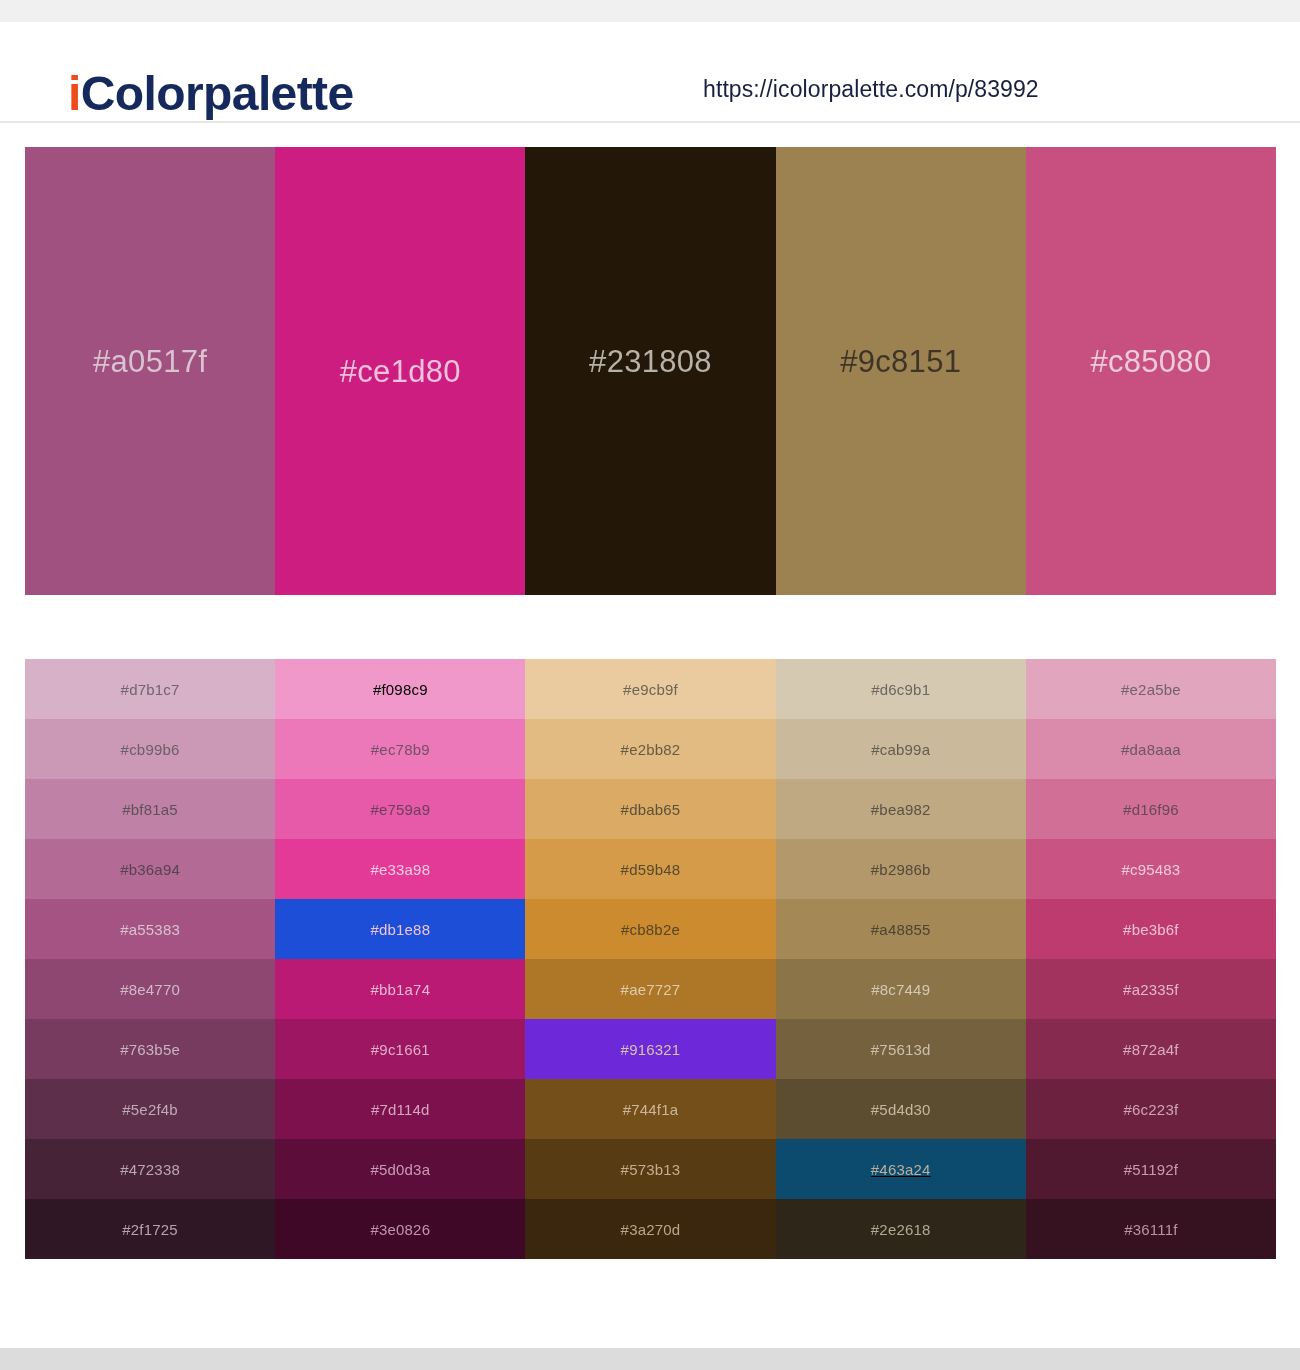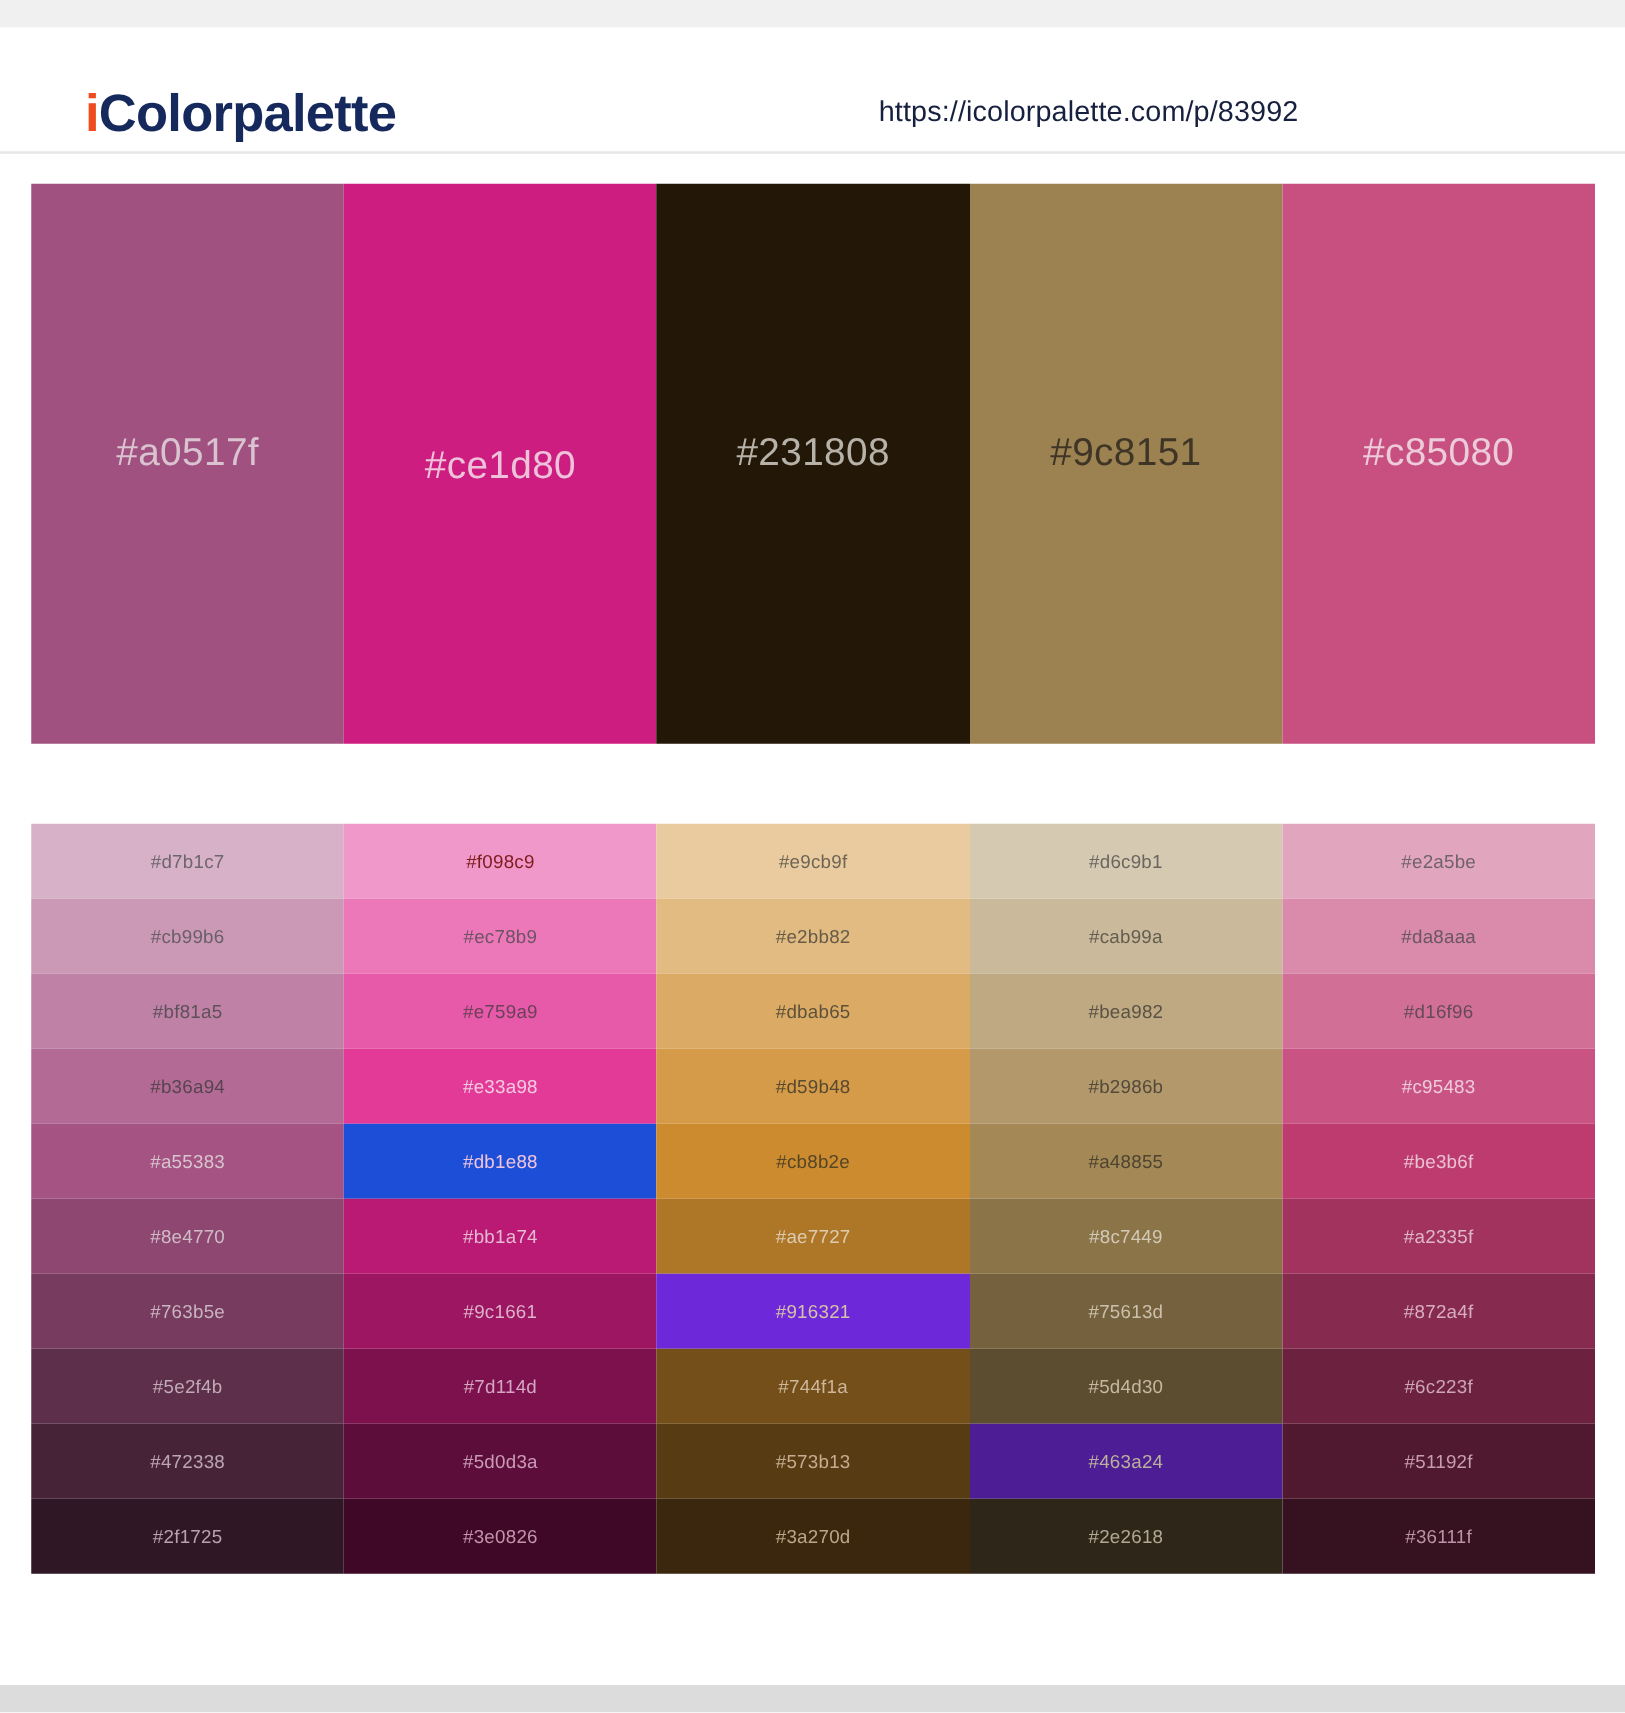--- a/index.html
+++ b/index.html
@@ -15,21 +15,21 @@
   .top-band    { position:absolute; top:0; left:0; width:1300px; height:22px; background:#f0f0f0; }
   .bottom-band { position:absolute; top:1348px; left:0; width:1300px; height:22px; background:#dcdcdc; }
 
   
   .header {
     position:absolute; top:22px; left:0; width:1300px; height:101px;
     background:#ffffff; border-bottom:2px solid #e6e6e6;
   }
   .logo {
     position:absolute; left:68px; top:48px;
-    font-size:42px; font-weight:bold; letter-spacing:-0.6px;
+    font-size:48px; font-weight:bold; letter-spacing:-0.6px;
     white-space:nowrap; line-height:1;
   }
   .logo .logo-i { color:#ef4b1e; }
   .logo .logo-rest { color:#15295c; }
   .url {
     position:absolute; left:703px; top:56px;
     font-size:23px; color:#17203f; white-space:nowrap;
     letter-spacing:0.1px; line-height:1;
   }
 
@@ -123,21 +123,21 @@
         </div>
         <div class="shade-cell" style="background: rgb(71, 35, 56);">
           <span class="hexlabel" style="color: rgb(187, 167, 177);">#472338</span>
         </div>
         <div class="shade-cell" style="background: rgb(47, 23, 37);">
           <span class="hexlabel" style="color: rgb(181, 164, 174);">#2f1725</span>
         </div>
       </div>
       <div class="shade-col">
         <div class="shade-cell" style="background: rgb(240, 152, 201);">
-          <span class="hexlabel" style="color: #7f1d1d; text-align: right;">#f098c9</span>
+          <span class="hexlabel" style="color: #000000; text-align: right;">#f098c9</span>
         </div>
         <div class="shade-cell" style="background: rgb(236, 120, 185);">
           <span class="hexlabel" style="color: rgb(110, 83, 101);">#ec78b9</span>
         </div>
         <div class="shade-cell" style="background: rgb(231, 89, 169);">
           <span class="hexlabel" style="color: rgb(107, 65, 89);">#e759a9</span>
         </div>
         <div class="shade-cell" style="background: rgb(227, 58, 152);">
           <span class="hexlabel" style="color: rgb(242, 203, 224);">#e33a98</span>
         </div>
@@ -210,21 +210,21 @@
         </div>
         <div class="shade-cell" style="background: rgb(140, 116, 73);">
           <span class="hexlabel" style="color: rgb(210, 201, 182);">#8c7449</span>
         </div>
         <div class="shade-cell" style="background: rgb(117, 97, 61);">
           <span class="hexlabel" style="color: rgb(203, 192, 172);">#75613d</span>
         </div>
         <div class="shade-cell" style="background: rgb(93, 77, 48);">
           <span class="hexlabel" style="color: rgb(195, 184, 162);">#5d4d30</span>
         </div>
-        <div class="shade-cell" style="background: #4c1d95;">
+        <div class="shade-cell" style="background: #0c4a6e; text-decoration: underline;">
           <span class="hexlabel" style="color: rgb(188, 176, 154);">#463a24</span>
         </div>
         <div class="shade-cell" style="background: rgb(46, 38, 24); align-items: center;">
           <span class="hexlabel" style="color: rgb(180, 168, 146);">#2e2618</span>
         </div>
       </div>
       <div class="shade-col">
         <div class="shade-cell" style="background: rgb(226, 165, 190);">
           <span class="hexlabel" style="color: rgb(112, 99, 107);">#e2a5be</span>
         </div>

